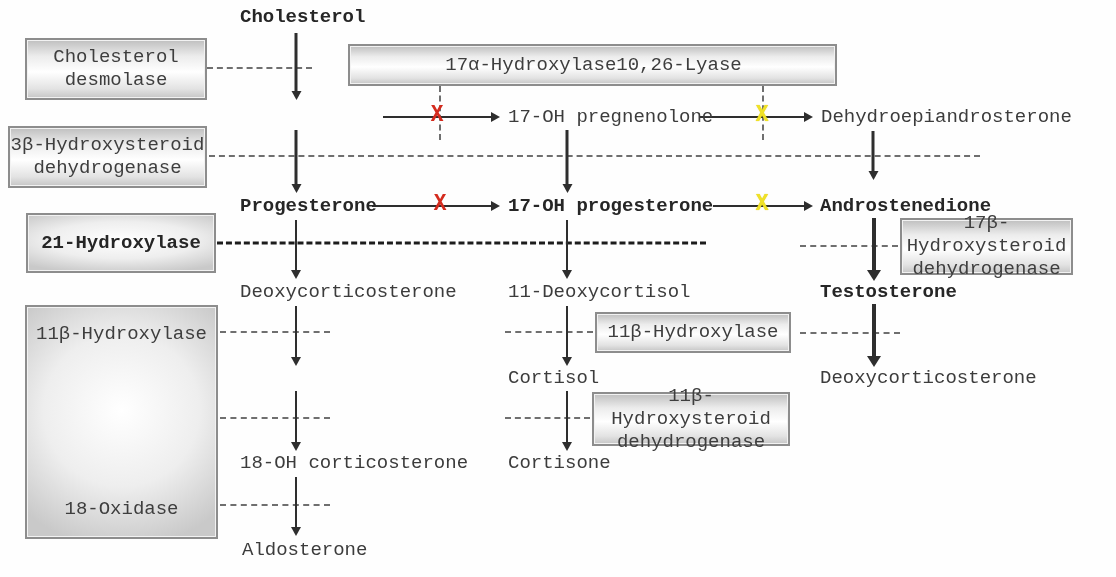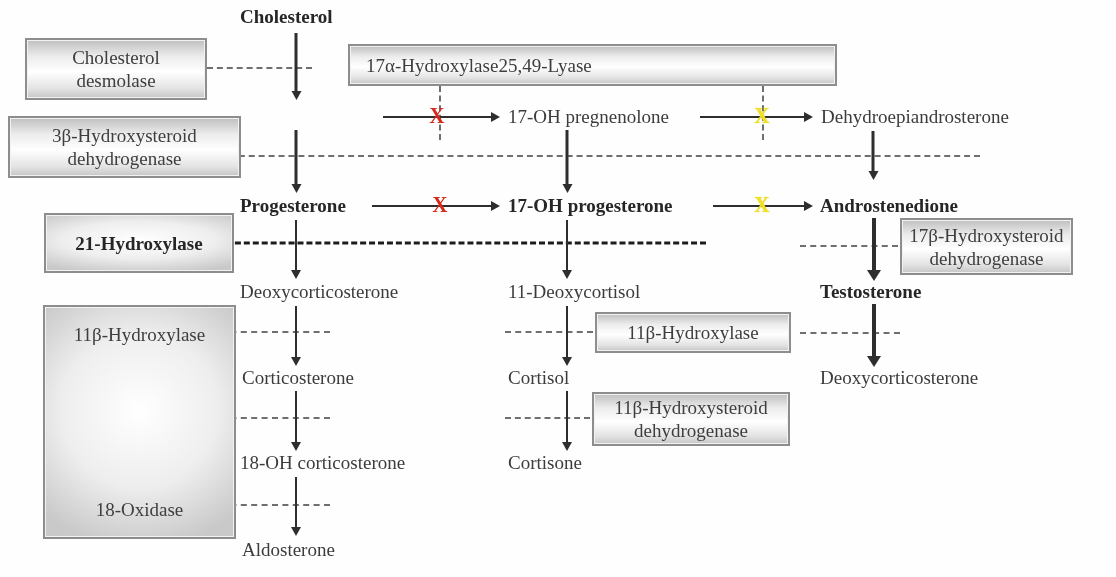--- a/index.html
+++ b/index.html
@@ -1,27 +1,27 @@
 <!DOCTYPE html>
 <html><head>
 <meta charset="utf-8">
 <style>
   html,body{margin:0;padding:0;background:#ffffff;}
   .stage{position:relative;width:1116px;height:577px;background:#fefefe;overflow:hidden;
-         font-family:Liberation Serif, serif;}
+         font-family:Liberation Mono, monospace;}
   .lbl{position:absolute;font-size:19px;color:#3c3c3c;white-space:nowrap;line-height:22px;
        transform:translateY(-50%);z-index:4;}
   .b{font-weight:bold;color:#262626;}
   .ebox{position:absolute;border:2px solid #8d8d8d;box-sizing:border-box;z-index:3;
         display:flex;flex-direction:column;align-items:center;justify-content:center;
         font-size:19px;color:#3e3e3e;text-align:center;line-height:23px;
         background:linear-gradient(180deg,#bfbfbf 0%,#ececec 28%,#ffffff 55%,#e3e3e3 84%,#c6c6c6 100%);
         box-shadow:inset 0 0 0 1px #f2f2f2;}
-  .ebox.radial{background:radial-gradient(ellipse 75% 60% at 50% 45%,#ffffff 0%,#eeeeee 55%,#c9c9c9 100%);margin-left:18px;}
-  .ebox.row{flex-direction:row;justify-content:flex-start;padding:0 14px 0 16px;}
+  .ebox.radial{background:radial-gradient(ellipse 75% 60% at 50% 45%,#ffffff 0%,#eeeeee 55%,#c9c9c9 100%);}
+  .ebox.row{flex-direction:row;justify-content:center;padding:0 14px 0 16px;}
   .varrow{position:absolute;background:#2e2e2e;transform:translateX(-50%);z-index:2;}
   .varrow::after{content:"";position:absolute;bottom:-9px;left:50%;transform:translateX(-50%);
         border:solid transparent;border-width:9px 5px 0 5px;border-top-color:#2e2e2e;}
   .varrow.thick::after{border-width:11px 7px 0 7px;bottom:-11px;}
   .harrow{position:absolute;height:2px;background:#2e2e2e;transform:translateY(-50%);z-index:2;}
   .harrow::after{content:"";position:absolute;right:-9px;top:50%;transform:translateY(-50%);
         border:solid transparent;border-width:5px 0 5px 9px;border-left-color:#2e2e2e;}
   .hd{position:absolute;border-top:2px dashed #6f6f6f;transform:translateY(-50%);z-index:1;}
   .hd.bold{border-top:3px dashed #1c1c1c;}
   .vd{position:absolute;border-left:2px dashed #6f6f6f;transform:translateX(-50%);z-index:1;}
@@ -37,38 +37,37 @@
 
   <div class="lbl b" style="left:240px;top:17px">Cholesterol</div>
   <div class="lbl" style="left:508px;top:117px">17-OH pregnenolone</div>
   <div class="lbl" style="left:821px;top:117px">Dehydroepiandrosterone</div>
   <div class="lbl b" style="left:240px;top:206px">Progesterone</div>
   <div class="lbl b" style="left:508px;top:206px">17-OH progesterone</div>
   <div class="lbl b" style="left:820px;top:206px">Androstenedione</div>
   <div class="lbl" style="left:240px;top:292px">Deoxycorticosterone</div>
   <div class="lbl" style="left:508px;top:292px">11-Deoxycortisol</div>
   <div class="lbl b" style="left:820px;top:292px">Testosterone</div>
-  <div class="lbl" style="left:242px;top:378px">Corticosterone</div>
   <div class="lbl" style="left:508px;top:378px">Cortisol</div>
   <div class="lbl" style="left:820px;top:378px">Deoxycorticosterone</div>
   <div class="lbl" style="left:240px;top:463px">18-OH corticosterone</div>
   <div class="lbl" style="left:508px;top:463px">Cortisone</div>
   <div class="lbl" style="left:242px;top:550px">Aldosterone</div>
 
   <div class="ebox" style="left:25px;top:38px;width:182px;height:62px">
     <span>Cholesterol</span>
     <span>desmolase</span>
   </div>
 
   <div class="ebox row" style="left:348px;top:44px;width:489px;height:42px">
     <span>17α-Hydroxylase</span>
-    <span>25,49-Lyase</span>
+    <span>10,26-Lyase</span>
   </div>
 
-  <div class="ebox" style="left:8px;top:116px;width:233px;height:62px">
+  <div class="ebox" style="left:8px;top:126px;width:199px;height:62px">
     <span>3β-Hydroxysteroid</span>
     <span>dehydrogenase</span>
   </div>
 
   <div class="ebox radial" style="left:26px;top:213px;width:190px;height:60px;font-weight:bold;color:#262626">
     <span>21-Hydroxylase</span>
   </div>
 
   <div class="ebox radial" style="left:25px;top:305px;width:193px;height:234px">
     <span style="position:absolute;left:0;right:0;top:27px;transform:translateY(-50%)">11β-Hydroxylase</span>

